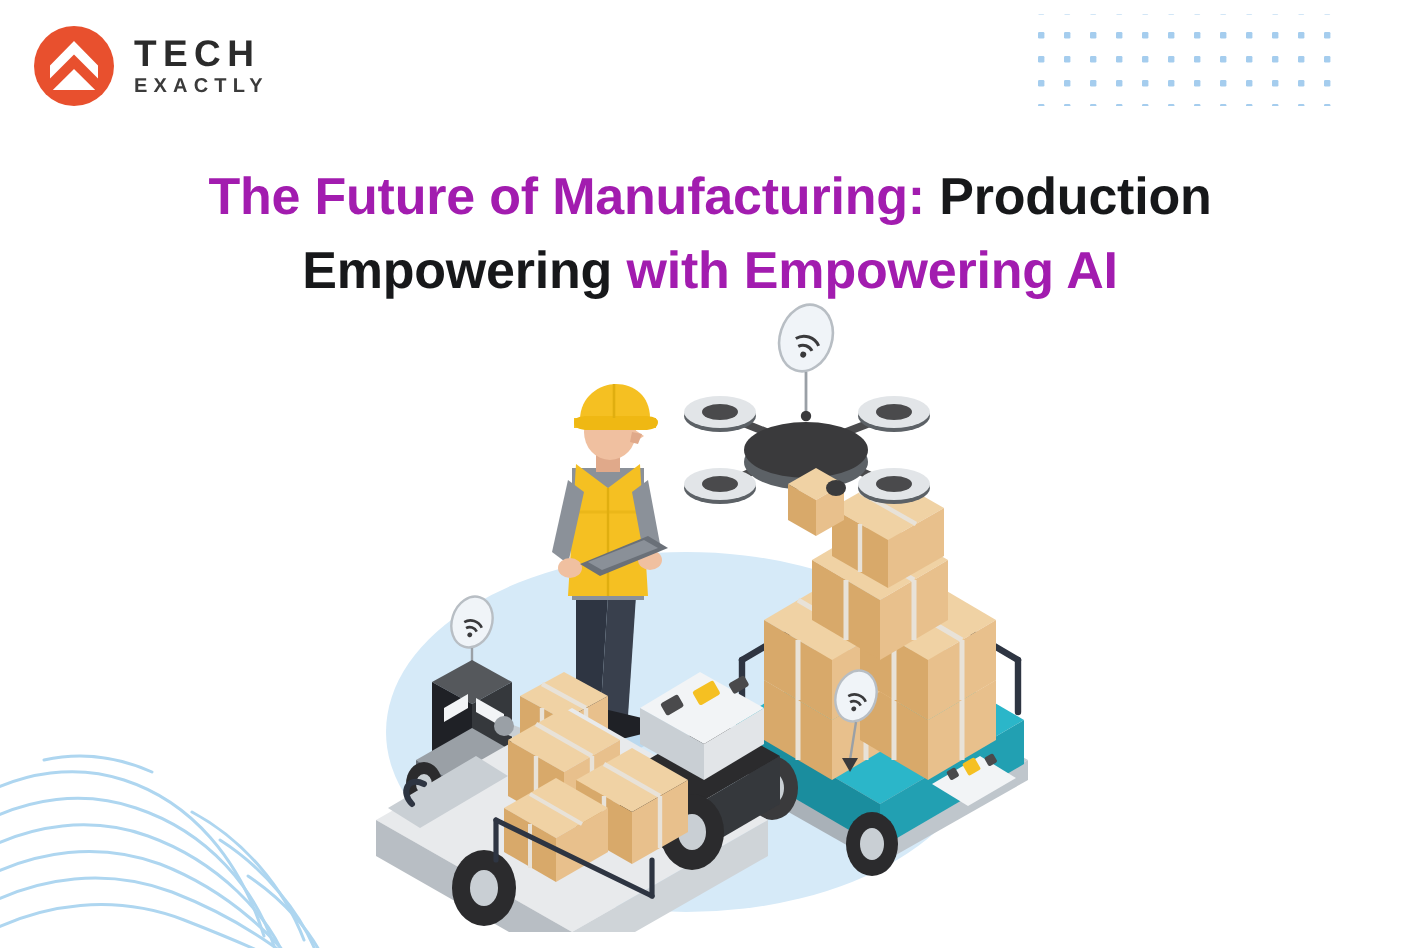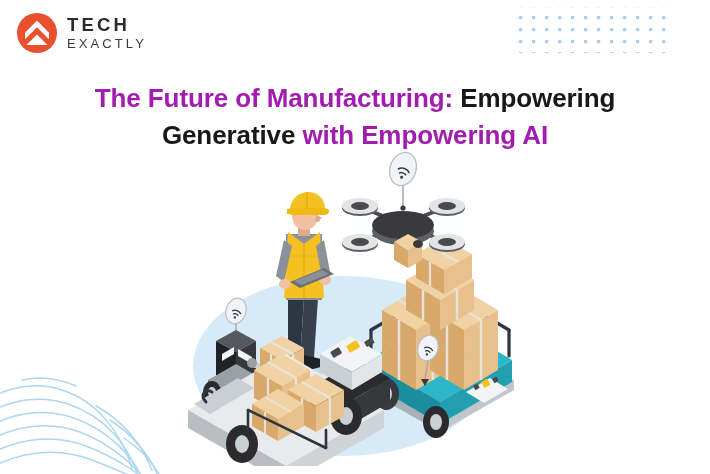--- a/index.html
+++ b/index.html
@@ -14,21 +14,21 @@
 
   
   .logo { position:absolute; left:16px; top:12px; display:flex; align-items:center; gap:9px; }
   .logo-mark { width:42px; height:42px; flex:0 0 42px; }
   .logo-text { display:flex; flex-direction:column; justify-content:center; padding-top:1px; }
   .logo-title {
     font-size:18.5px; font-weight:bold; color:#2b2b2b;
     letter-spacing:3.2px; line-height:1.05;
   }
   .logo-sub {
-    font-size:13px; font-weight:normal; color:#3b3b3b;
+    font-size:10px; font-weight:bold; color:#3b3b3b;
     letter-spacing:3.1px; line-height:1.2; margin-top:2px;
   }
 
   
   .dot-grid { position:absolute; left:519px; top:4px; }
 
   
   .wave-pattern { position:absolute; left:0px; top:368px; }
 
   
@@ -88,22 +88,22 @@
         <path d="M-10,100 C22,83 58,79 92,92 C128,106 154,118 162,126"></path>
         <path d="M22,12 C40,8 58,10 76,18"></path>
         <path d="M96,38 C122,52 142,76 152,102"></path>
         <path d="M110,52 C132,66 150,88 158,108"></path>
         <path d="M124,70 C142,82 156,98 163,114"></path>
       </g>
     </svg>
   </div>
 
   <h1 class="heading">
-    <span class="blue">The Future of Manufacturing:</span><span class="dark"> Empowering</span><br>
-    <span class="dark">Generative</span><span class="blue"> with Empowering AI</span>
+    <span class="blue">The Future of Manufacturing:</span><span class="dark"> Production</span><br>
+    <span class="dark">Empowering</span><span class="blue"> with Empowering AI</span>
   </h1>
 
   <div class="illustration">
     <svg viewBox="0 0 345 318" xmlns="http://www.w3.org/2000/svg">
 
       <ellipse cx="165" cy="218" rx="150" ry="90" fill="#D6EAF8"></ellipse>
 
       <g>
 
         <path d="M188,232 L262,190 L336,232 L262,274 Z" fill="#C9CFD4"></path>

